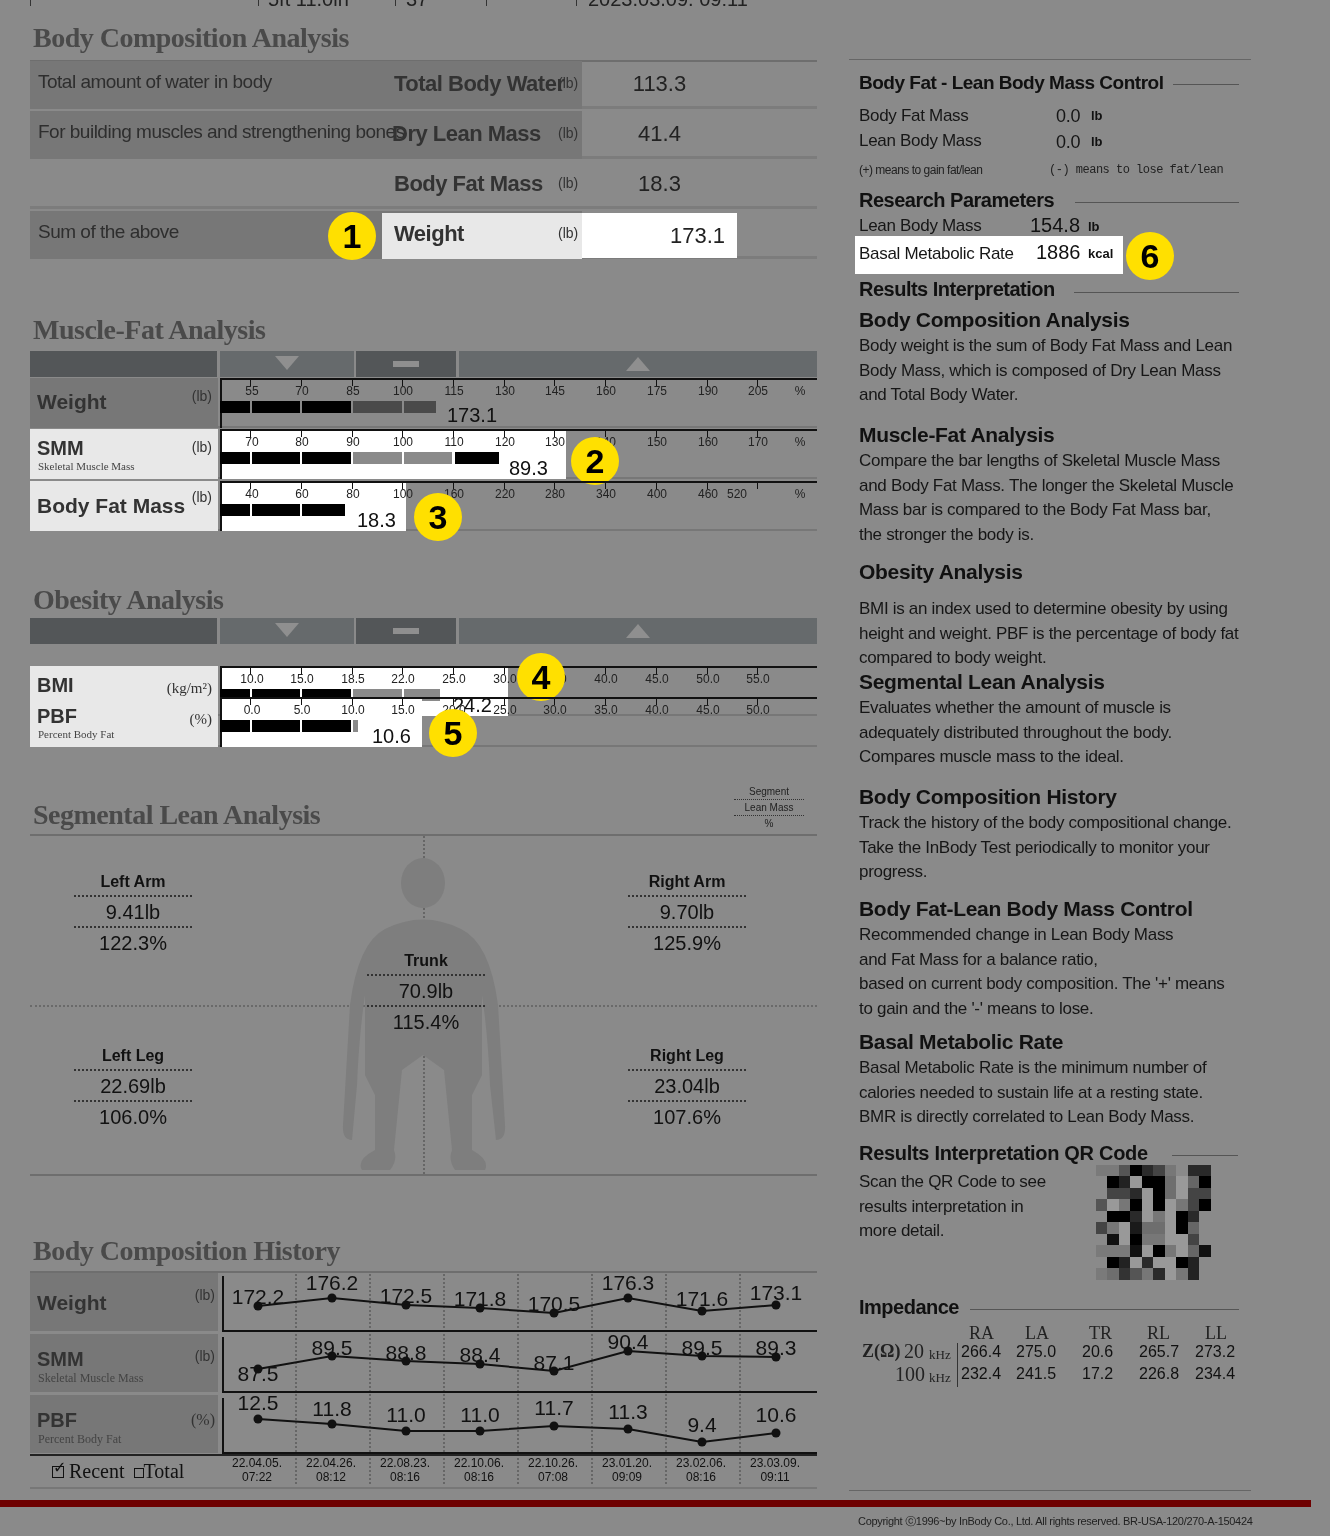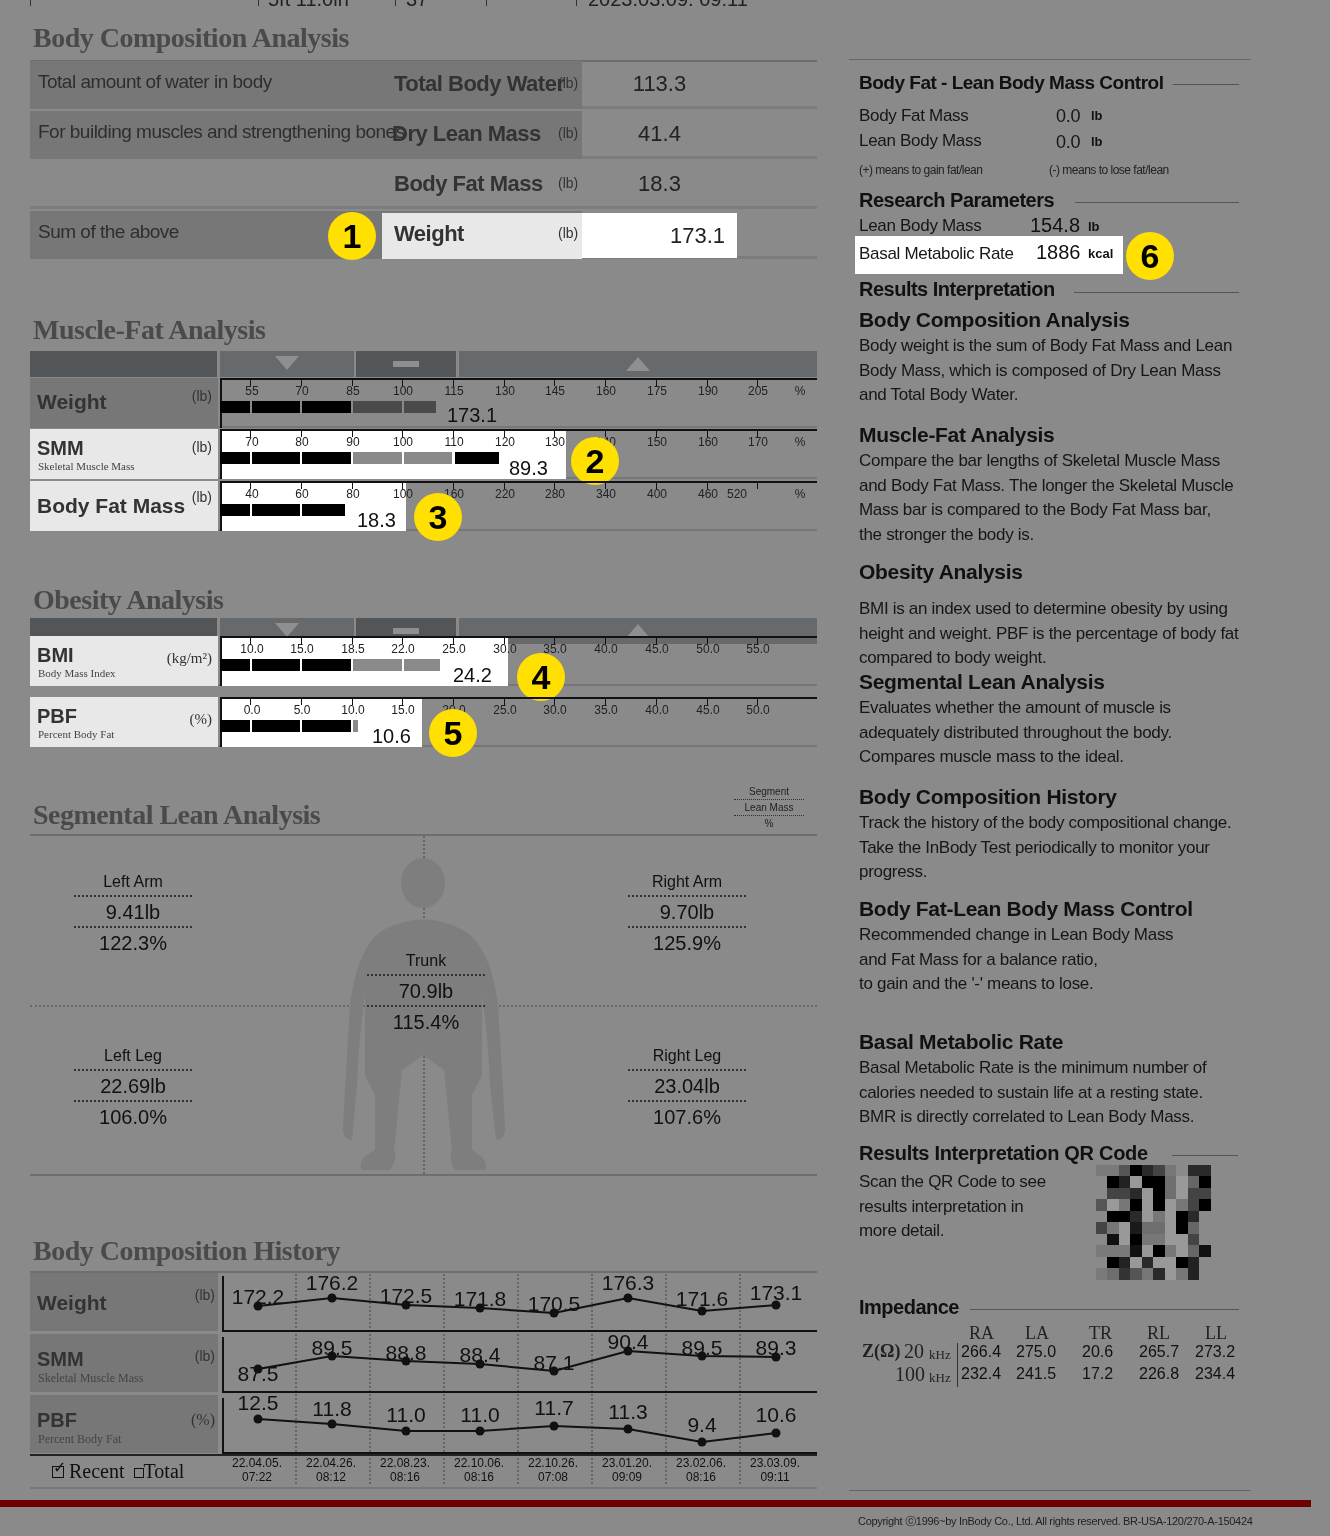--- a/index.html
+++ b/index.html
@@ -42,21 +42,21 @@
   .grow .plot { position:absolute; left:190px; top:0; width:597px; height:50px; border-top:2px solid #111; }
   .grow .plot .wbg { position:absolute; left:0; top:0; height:48px; background:#fff; }
   .grow .plot .axis { position:absolute; left:0; top:0; width:2px; height:48px; background:#111; }
   .tick { position:absolute; top:0; width:1px; height:6px; background:#111; }
   .tlab { position:absolute; top:4px; font-size:12px; color:#222; transform:translateX(-50%); }
   .seg { position:absolute; top:21px; height:12px; }
   .gval { position:absolute; top:26px; font-size:20px; color:#111; }
 
   
   .seg-block { position:absolute; width:118px; text-align:center; }
-  .seg-block .sname { font-size:16px; font-weight:normal; color:#111; padding-bottom:4px; border-bottom:2px dotted #333; }
+  .seg-block .sname { font-size:16px; font-weight:bold; color:#111; padding-bottom:4px; border-bottom:2px dotted #333; }
   .seg-block .smass { font-size:20px; color:#111; padding:4px 0 2px; border-bottom:2px dotted #333; }
   .seg-block .spct { font-size:20px; color:#111; padding-top:4px; }
   .legend-mini { position:absolute; left:734px; top:784px; width:70px; text-align:center; font-size:10px; color:#222; }
   .legend-mini div { border-bottom:1px dotted #333; line-height:15px; }
   .legend-mini div:last-child { border-bottom:none; }
 
   
   .hrow { position:absolute; left:30px; width:787px; height:60px; }
   .hrow .lab { position:absolute; left:0; top:0; width:188px; height:58px; background:#777; }
   .hrow .lab .t { position:absolute; left:7px; top:18px; font-size:21px; font-weight:bold; color:#333; }
@@ -263,21 +263,21 @@
       <span class="tri-down" style="left:55px;"></span>
     </div>
   <div style="left:326px;width:100px;background:#535658;">
       <span class="dash" style="left:37px;"></span>
     </div>
   <div style="left:429px;width:358px;background:#666a6c;">
       <span class="tri-up" style="left:167px;"></span>
     </div>
 </div>
 
-<div class="grow white" style="top:636px;width:787px;text-decoration:underline;">
+<div class="grow white" style="top:666px;width:787px;text-decoration:underline;">
   <div class="lab">
     <span class="t2">BMI</span>
     <span class="sub">Body Mass Index</span>
     <span class="userif">(kg/m²)</span>
   </div>
   <div class="plot">
     <div class="wbg" style="width:288px;"></div>
     <div class="axis"></div>
     <div class="tick" style="left:30px"></div>
       <div class="tick" style="left:81px"></div>
@@ -543,21 +543,21 @@
 
 <div class="rc rh" style="top:72px;">Body Fat - Lean Body Mass Control</div>
 <div class="rh-line" style="left:1173px;top:84px;width:66px;"></div>
 <div class="rc rt" style="top:104px;">Body Fat Mass</div>
 <div class="abs rt" style="left:1056px;top:104px;font-size:18px;">0.0</div>
 <div class="abs" style="left:1091px;top:108px;font-size:13px;font-weight:bold;">lb</div>
 <div class="rc rt" style="top:129px;">Lean Body Mass</div>
 <div class="abs rt" style="left:1056px;top:130px;font-size:18px;">0.0</div>
 <div class="abs" style="left:1091px;top:134px;font-size:13px;font-weight:bold;">lb</div>
 <div class="rc" style="top:163px;font-size:12px;color:#222;letter-spacing:-0.5px;">(+) means to gain fat/lean</div>
-<div class="abs" style="left:1049px;top:163px;font-size:12px;color:#222;letter-spacing:-0.5px;">(-) means to lose fat/lean</div>
+<div class="abs" style="left:1049px;top:163px;font-size:12px;color:#222;letter-spacing:-0.5px;font-family:Liberation Mono, monospace;">(-) means to lose fat/lean</div>
 
 <div class="rc rh" style="top:189px;font-size:20px;">Research Parameters</div>
 <div class="rh-line" style="left:1075px;top:202px;width:164px;"></div>
 <div class="rc rt" style="top:214px;">Lean Body Mass</div>
 <div class="abs" style="left:1030px;top:214px;font-size:20px;color:#111;">154.8</div>
 <div class="abs" style="left:1088px;top:219px;font-size:13px;font-weight:bold;">lb</div>
 <div class="abs" style="left:855px;top:236px;width:268px;height:38px;background:#fff;"></div>
 <div class="rc rt" style="top:242px;">Basal Metabolic Rate</div>
 <div class="abs" style="left:1036px;top:241px;font-size:20px;color:#111;">1886</div>
 <div class="abs" style="left:1088px;top:246px;font-size:13px;font-weight:bold;">kcal</div>
@@ -594,20 +594,21 @@
 <div class="rc" style="top:785px;width:390px;">
   <div class="rtitle">Body Composition History</div>
   <div class="rt" style="margin-top:2px;">Track the history of the body compositional change.</div>
   <div class="rt">Take the InBody Test periodically to monitor your</div>
   <div class="rt">progress.</div>
 </div>
 <div class="rc" style="top:897px;width:390px;">
   <div class="rtitle">Body Fat-Lean Body Mass Control</div>
   <div class="rt" style="margin-top:2px;">Recommended change in Lean Body Mass</div>
   <div class="rt">and Fat Mass for a balance ratio,</div>
+  <div class="rt">based on current body composition. The '+' means</div>
   <div class="rt">to gain and the '-' means to lose.</div>
 </div>
 <div class="rc" style="top:1030px;width:390px;">
   <div class="rtitle">Basal Metabolic Rate</div>
   <div class="rt" style="margin-top:2px;">Basal Metabolic Rate is the minimum number of</div>
   <div class="rt">calories needed to sustain life at a resting state.</div>
   <div class="rt">BMR is directly correlated to Lean Body Mass.</div>
 </div>
 
 <div class="rc rtitle" style="top:1142px;font-size:20px;white-space:nowrap;">Results Interpretation QR Code</div>

